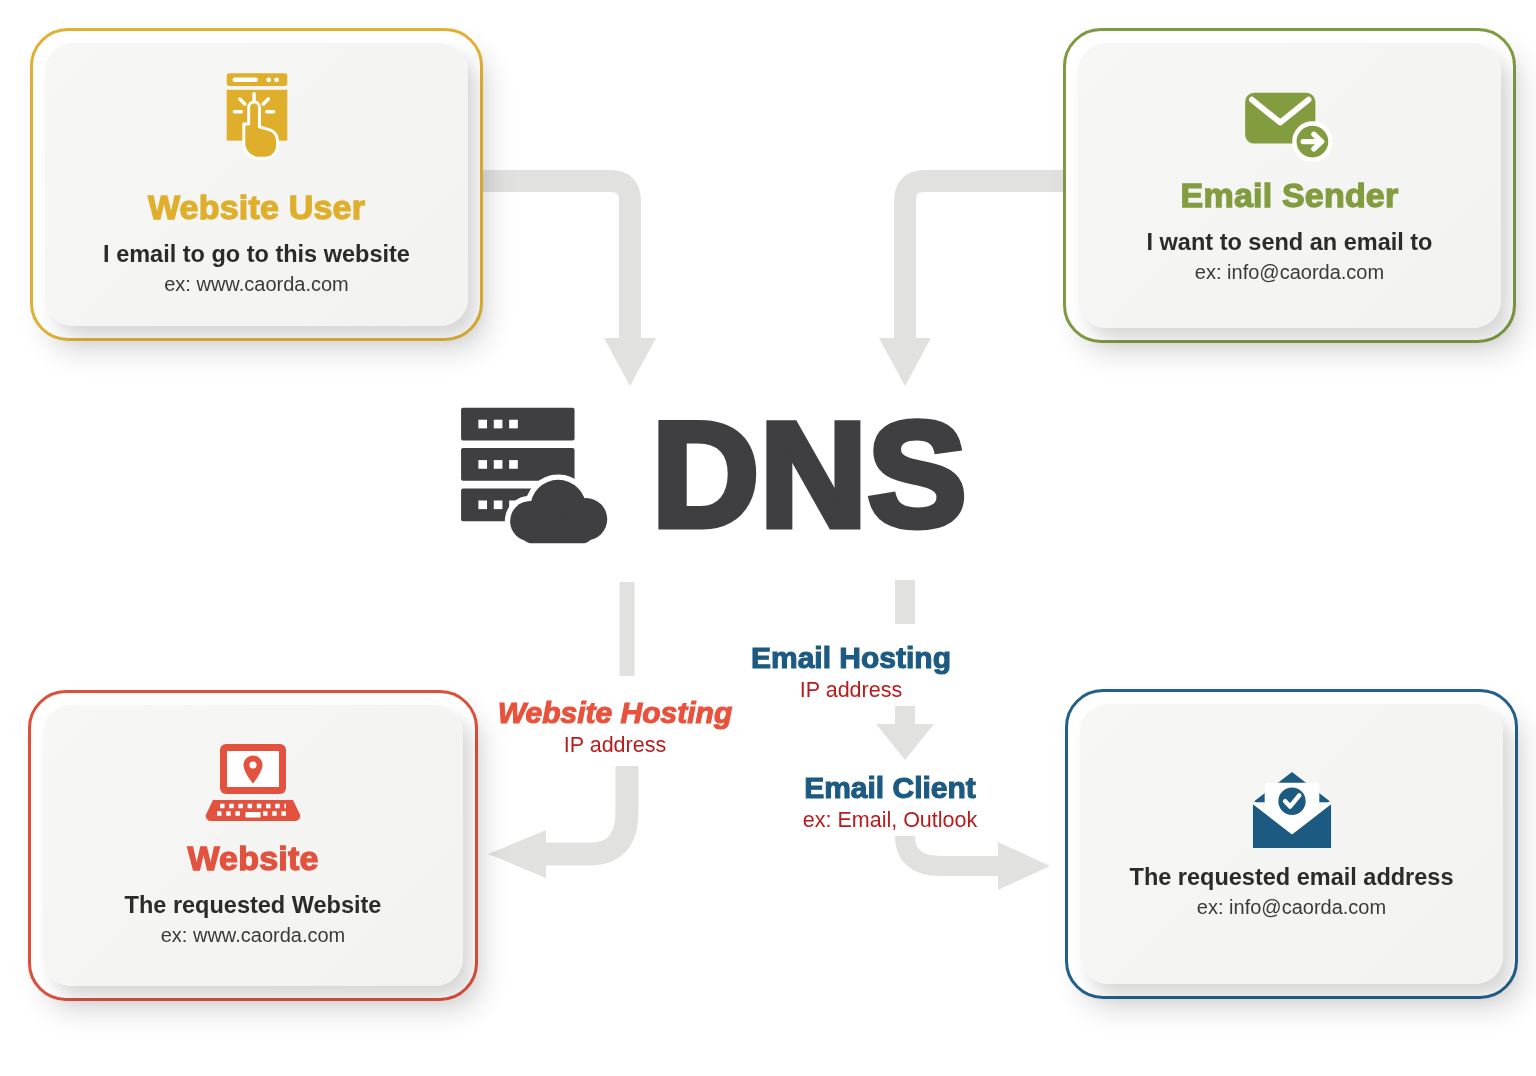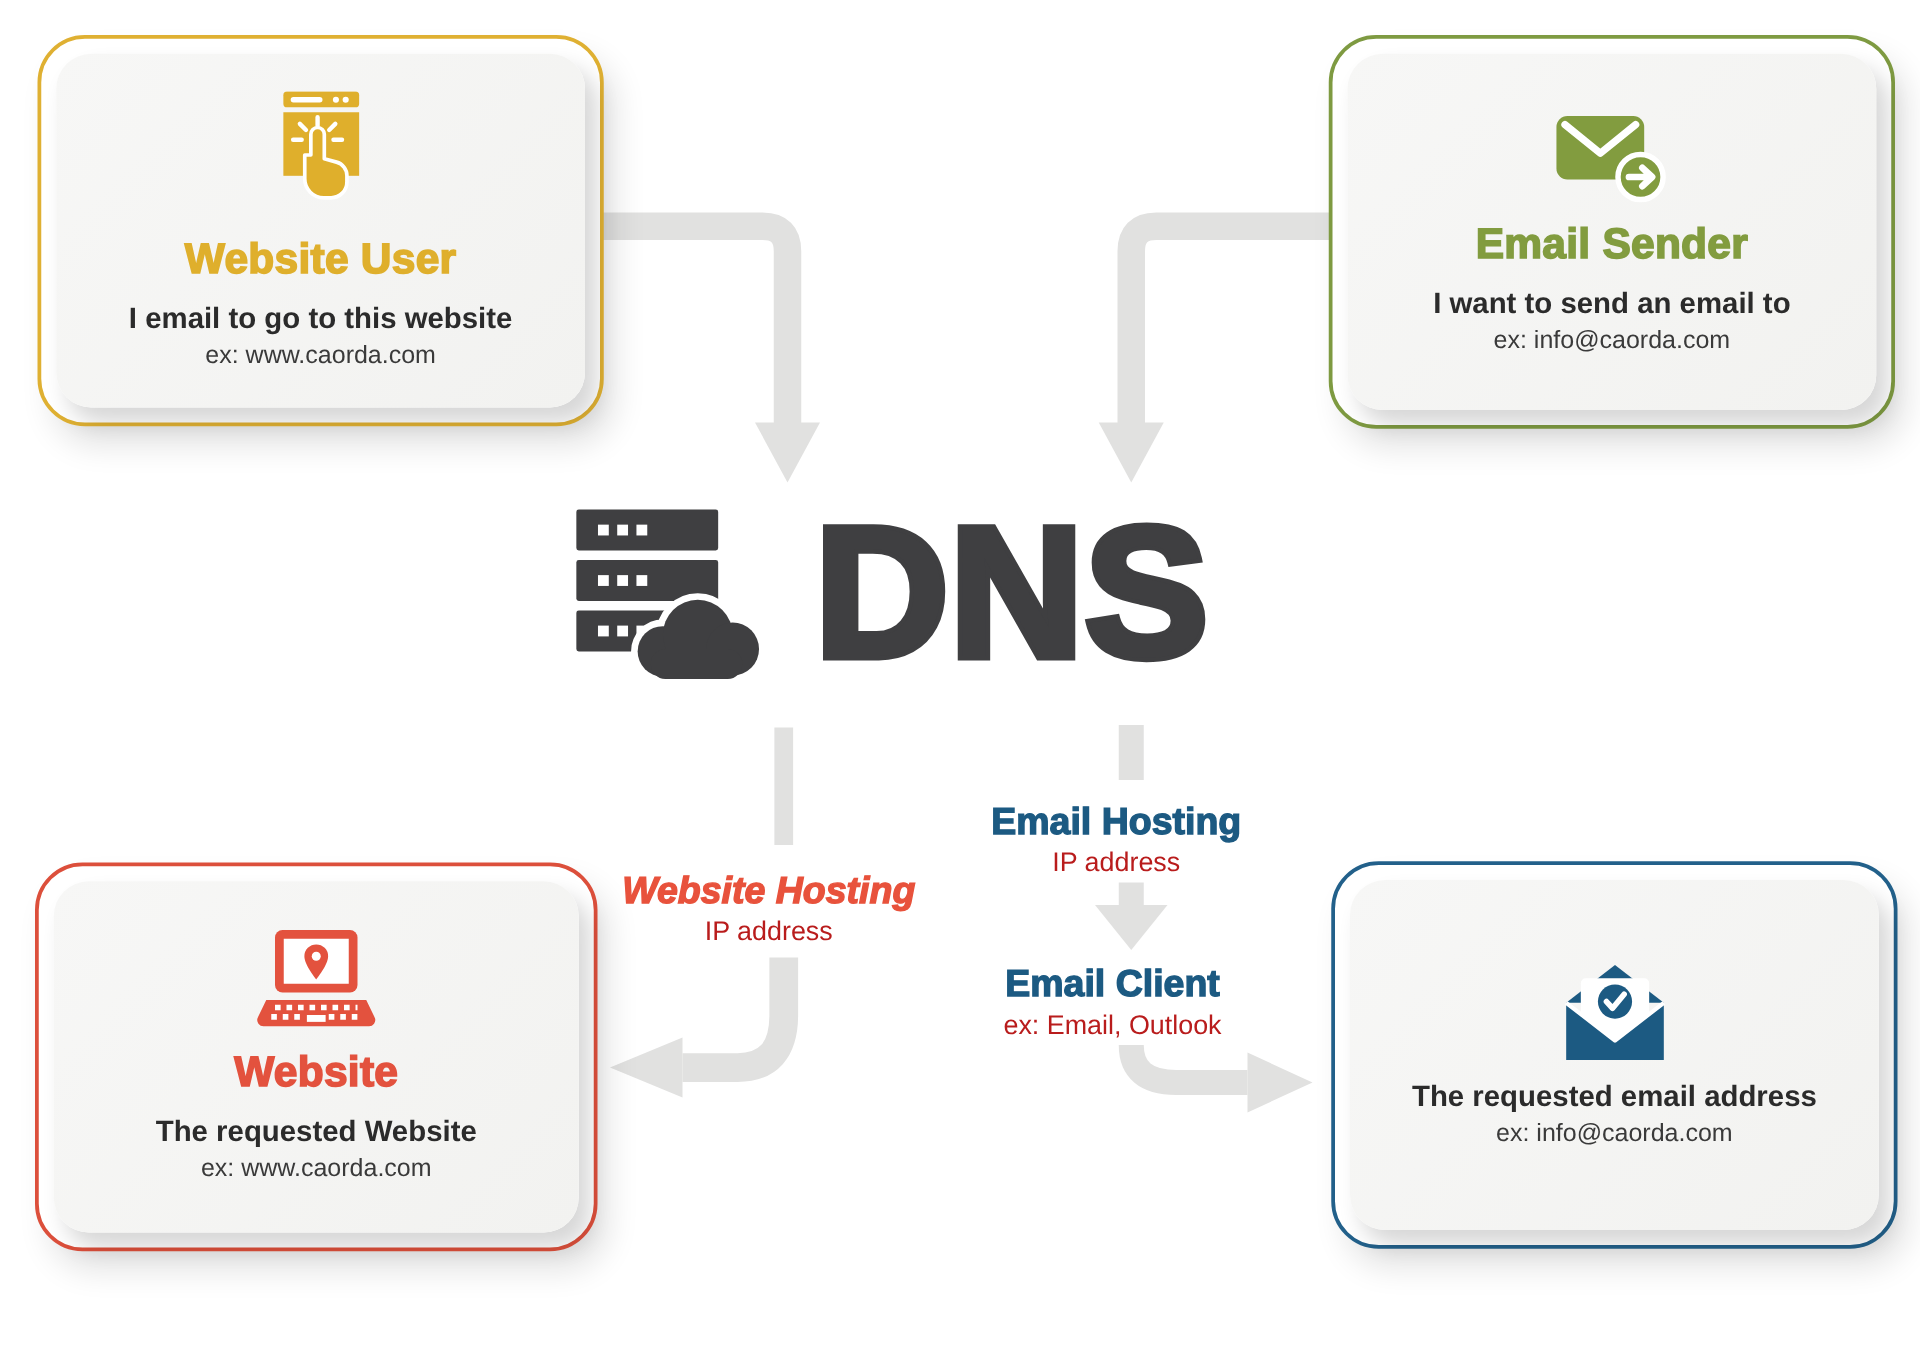--- a/index.html
+++ b/index.html
@@ -45,21 +45,21 @@
   }
   
   .flow-label{position:absolute;z-index:3;width:330px;text-align:center;}
   .flow-label .fl-title{
     font-size:30px;font-weight:700;line-height:33px;-webkit-text-stroke:1.1px currentColor;
   }
   .flow-label .fl-sub{font-size:21.5px;font-weight:400;color:#b91c1c;line-height:26px;margin-top:3px;}
   .fl-red .fl-title{color:#e8523c;font-style:italic;}
   .fl-blue .fl-title{color:#1c5a82;}
   .lbl-website-hosting{left:450px;top:696px;}
-  .lbl-email-hosting{left:728px;top:641px;}
+  .lbl-email-hosting{left:686px;top:641px;}
   .lbl-email-client{left:725px;top:771px;}
 </style>
 </head>
 <body>
 
 <div class="stage">
 
   <svg class="arrows" viewBox="0 0 1536 1076" aria-hidden="true">
     <g stroke="#e1e1e0" fill="none">
       <path d="M468 181 H610 Q630 181 630 201 V342" stroke-width="22"></path>

